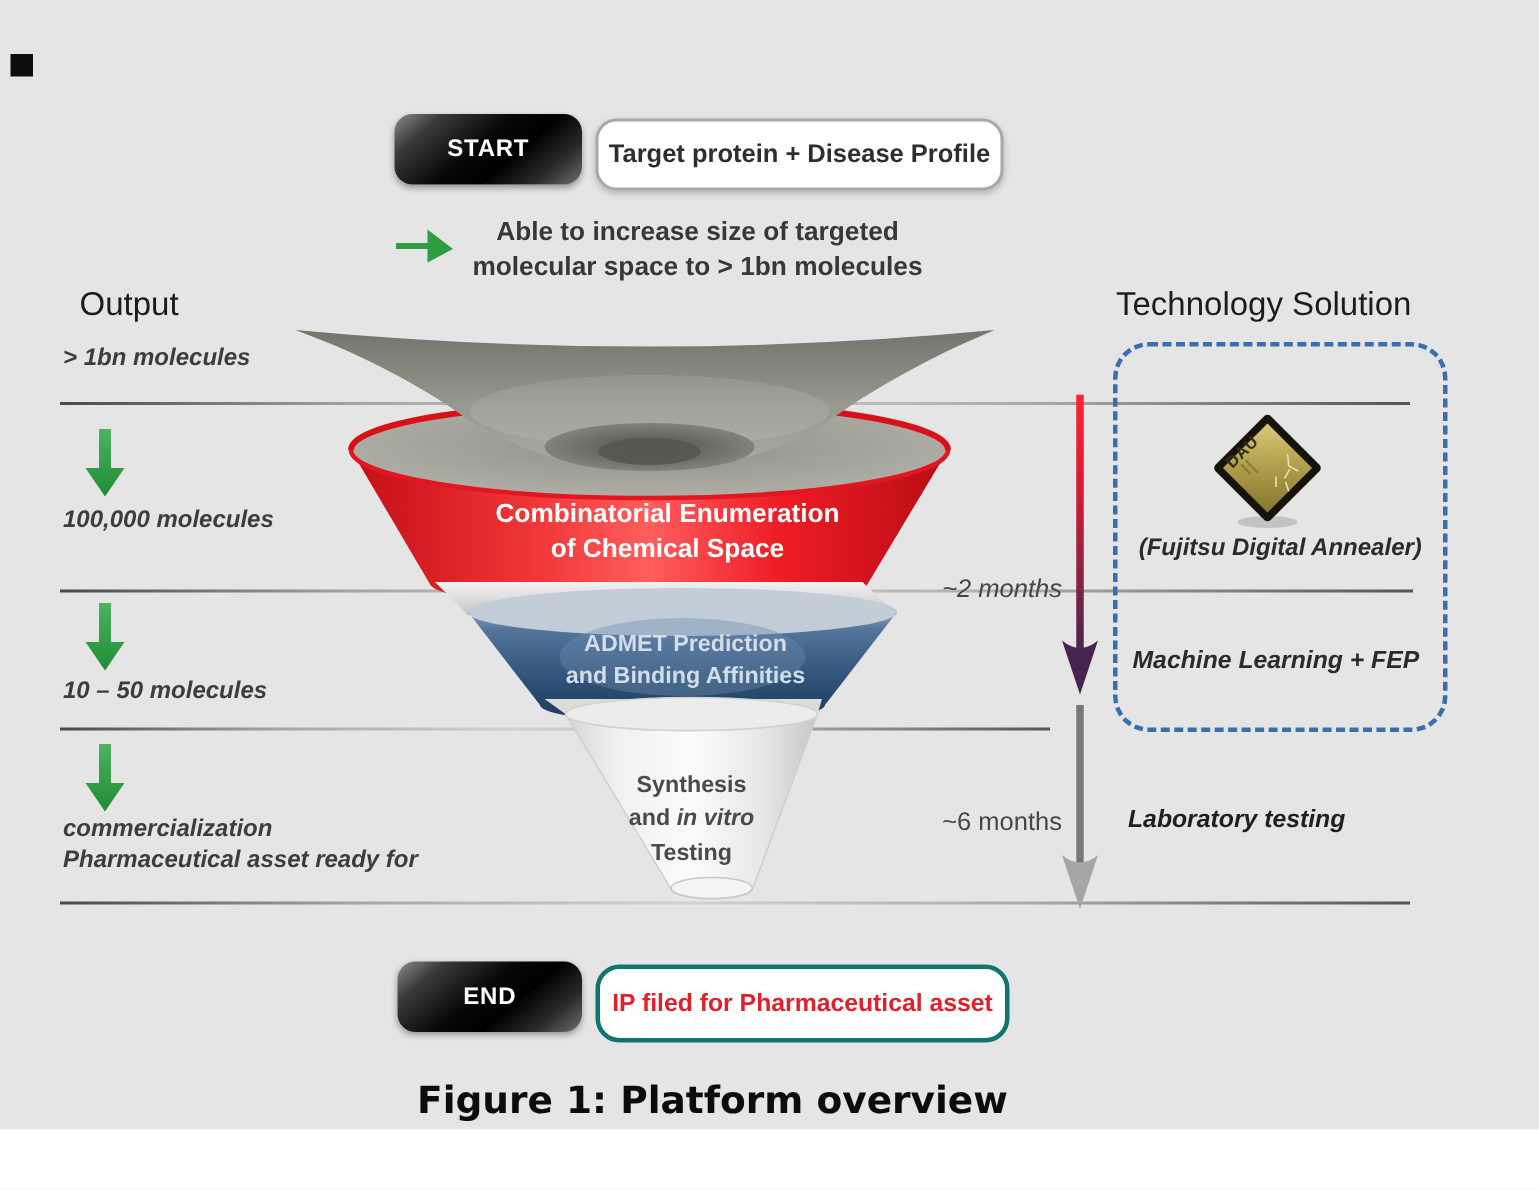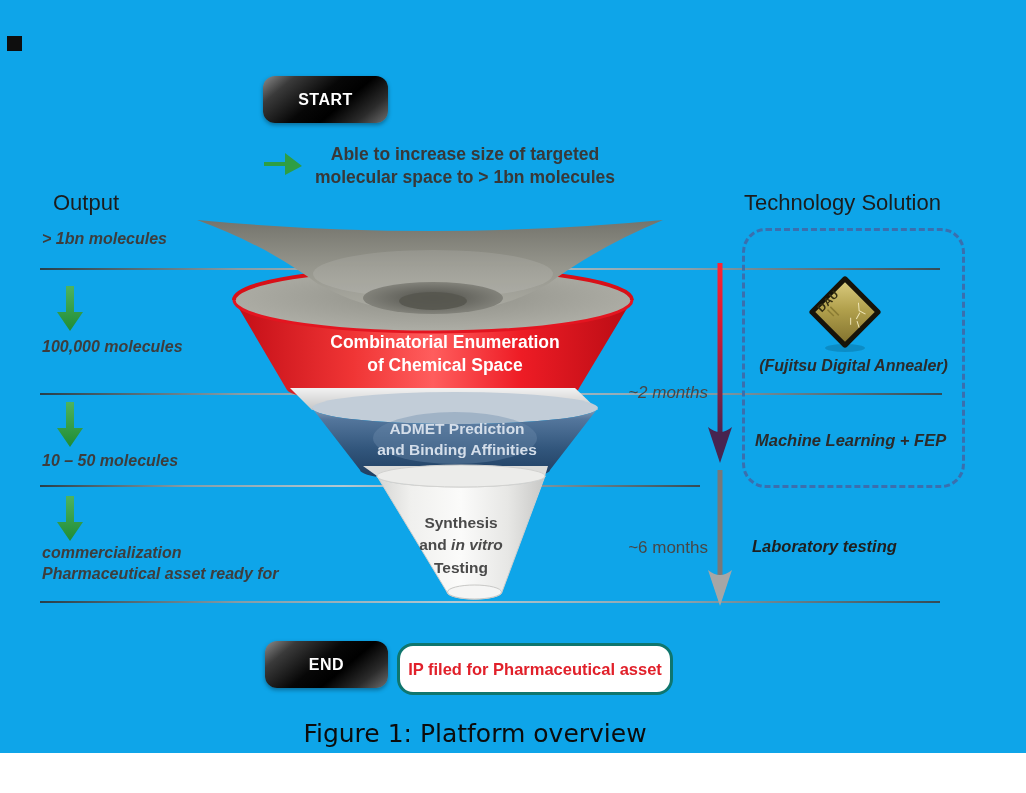--- a/index.html
+++ b/index.html
@@ -1,16 +1,16 @@
 <!DOCTYPE html>
 <html><head>
 <meta charset="utf-8">
 <style>
   html,body{margin:0;padding:0;background:#fff;}
-  .figure{position:relative;width:1026px;height:753px;background:#0ea5e9;overflow:hidden;
+  .figure{position:relative;width:1026px;height:753px;background:#e5e5e5;overflow:hidden;
           font-family:"Liberation Sans",sans-serif;color:#222;}
   .abs{position:absolute;}
 
   
   .corner-mark{left:7px;top:36px;width:15px;height:15px;background:#0e0e0e;}
 
   
   .pill{border-radius:12px;display:flex;align-items:center;justify-content:center;
         background:linear-gradient(140deg,#8d8d8d 0%,#3a3a3a 18%,#070707 45%,#000 62%,#2b2b2b 82%,#6f6f6f 100%);
         box-shadow:0 2px 4px rgba(0,0,0,.35);color:#fff;font-weight:bold;font-size:16px;letter-spacing:.5px;}
@@ -45,33 +45,36 @@
   .dashed-box{left:742px;top:228px;width:223px;height:260px;box-sizing:border-box;
               border:3px dashed #3a6fae;border-radius:24px;background:transparent;}
   .annealer-label{left:742px;top:357px;width:223px;text-align:center;
                   font-weight:bold;font-style:italic;font-size:16px;color:#2b2b2b;}
   .ml-label{left:755px;top:431px;font-weight:bold;font-style:italic;font-size:16.5px;color:#2b2b2b;}
   .lab-label{left:752px;top:537px;font-weight:bold;font-style:italic;font-size:16.5px;color:#1f1f1f;}
   .phase{width:108px;text-align:right;font-size:17px;color:#474747;}
   .p1{left:600px;top:383px;font-style:italic;} .p2{left:600px;top:538px;}
 
   .caption{left:240px;top:719px;width:470px;text-align:center;font-family:"DejaVu Sans",sans-serif;
-           font-weight:normal;font-size:25px;color:#0c0c0c;}
+           font-weight:bold;font-size:25px;color:#0c0c0c;}
 
   svg text{font-family:"Liberation Sans",sans-serif;}
 </style>
 </head>
 <body>
 
 <div class="figure">
 
   <div class="abs corner-mark"></div>
 
   <div class="abs pill start-btn">
     <span>START</span>
+  </div>
+  <div class="abs target-box">
+    <span>Target protein + Disease Profile</span>
   </div>
 
   <svg class="abs" style="left:264px;top:150px" width="40" height="32">
     <path d="M0,12 h21 v-9 L38,16 21,25 v-9 H0 Z" fill="#2e9e43"></path>
   </svg>
   <div class="abs note">
     <span>Able to increase size of targeted</span>
     <span>molecular space to &gt; 1bn molecules</span>
   </div>
 

